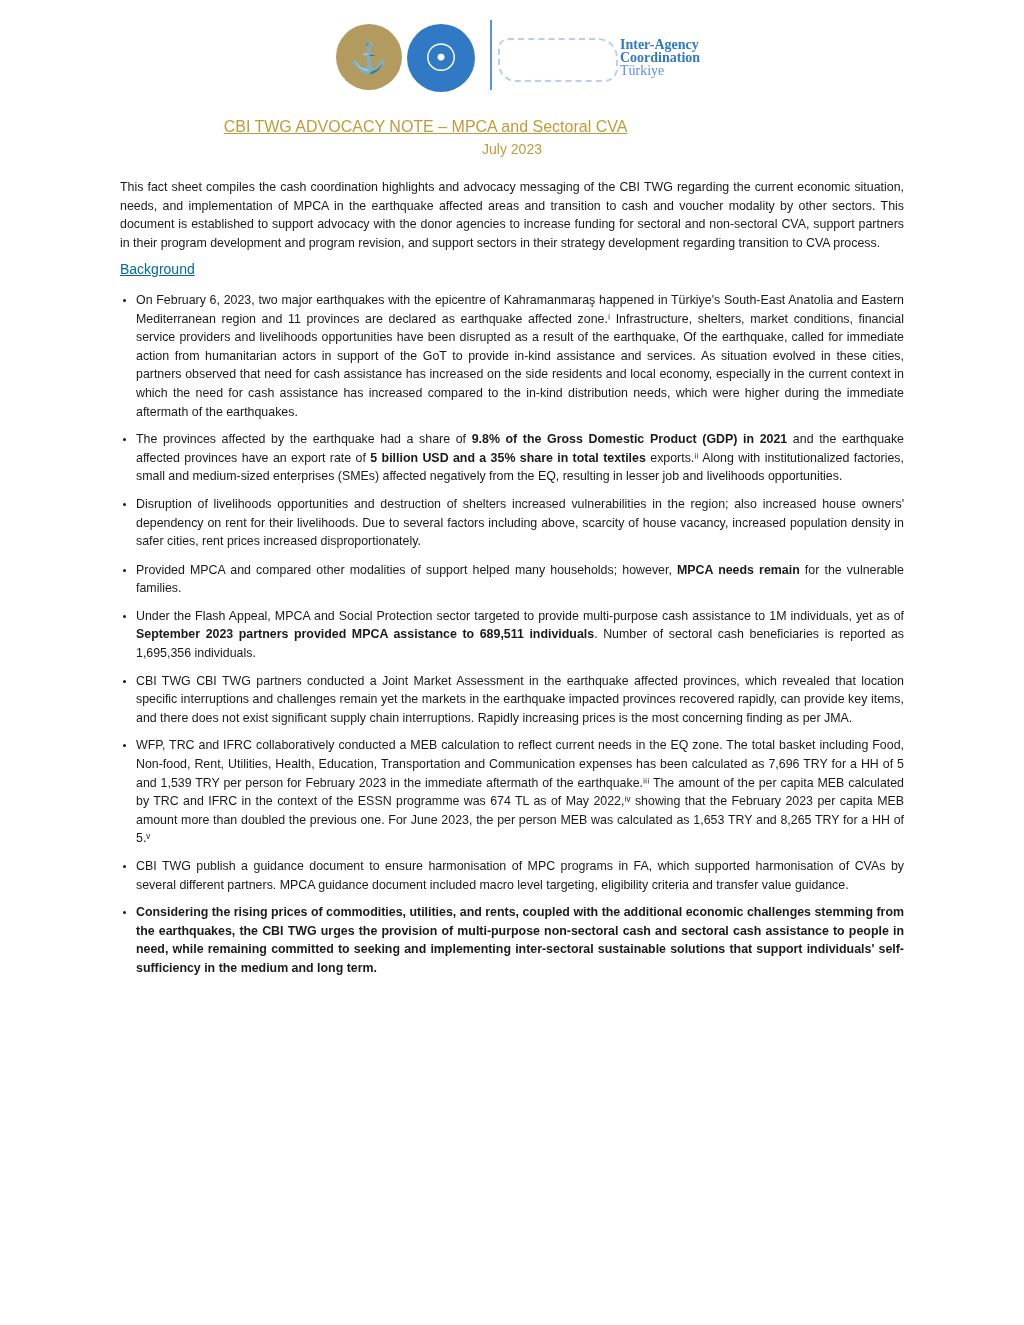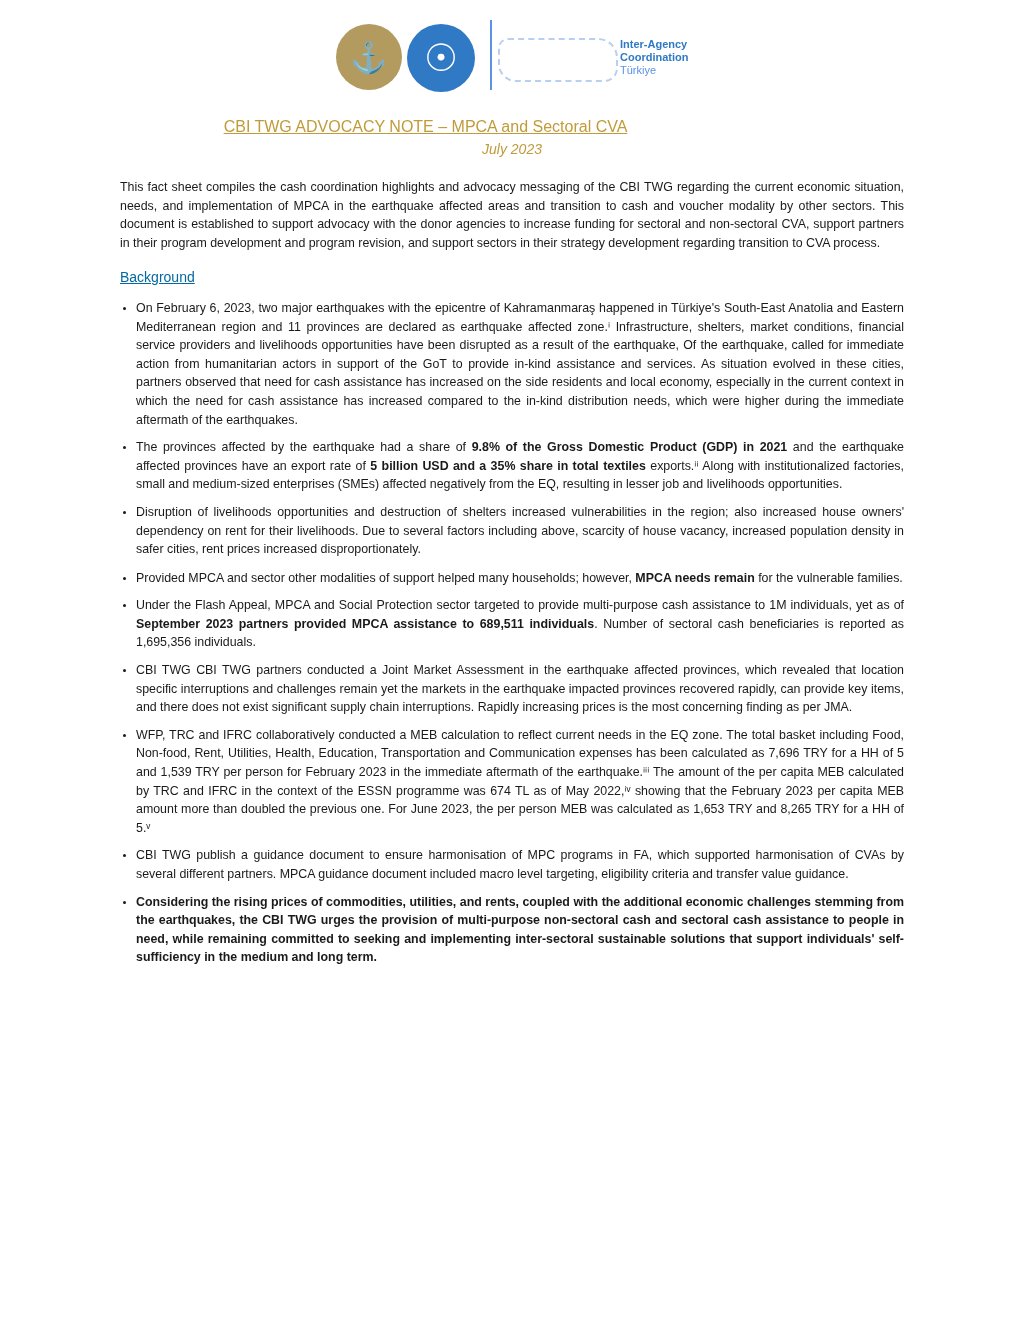--- a/index.html
+++ b/index.html
@@ -8,28 +8,28 @@
   .header { position:absolute; top:18px; left:0; width:1024px; height:78px; }
   .logo-wfp { position:absolute; left:336px; top:6px; width:66px; height:66px; border-radius:50%;
               background:#b39a5f; display:flex; align-items:center; justify-content:center; }
   .logo-wfp span { color:#fff; font-size:30px; font-weight:bold; }
   .logo-un { position:absolute; left:407px; top:6px; width:68px; height:68px; border-radius:50%;
              background:#2f79c5; display:flex; align-items:center; justify-content:center; }
   .logo-un span { color:#fff; font-size:38px; }
   .logo-divider { position:absolute; left:490px; top:2px; width:2px; height:70px; background:#5b92e5; }
   .map-outline { position:absolute; left:498px; top:20px; width:116px; height:40px;
                  border:2px dashed #b7d0ef; border-radius:10px 20px 14px 18px; }
-  .iac-text { position:absolute; left:620px; top:20px; font-size:11px; line-height:13px; color:#2f79c5; font-weight:bold; }
+  .iac-text { position:absolute; left:620px; top:20px; font-size:14px; line-height:13px; color:#2f79c5; font-weight:bold;font-family:Liberation Serif, serif; }
   .iac-text .sub { font-weight:normal; color:#5b92e5; }
   .title { position:absolute; top:118px; left:0; width:851px; text-align:center; font-size:16px;
            color:#c19b3a; text-decoration:underline; }
   .date { position:absolute; top:141px; left:0; width:1024px; text-align:center; font-size:14px;
-          font-style:italic; color:#c19b3a; }
+          color:#c19b3a; }
   .content { position:absolute; top:178px; left:120px; width:784px; font-size:12.4px; line-height:18.6px; }
-  .intro { text-align:justify; margin:0 0 16px 0; }
+  .intro { text-align:justify; margin:0 0 8px 0; }
   .section-heading { color:#0369a1; text-decoration:underline; font-size:14px; margin:0 0 12px 0; }
   ul { margin:0 0 10px 0; padding-left:16px; }
   li { text-align:justify; margin-bottom:9px; }
   li::marker { font-size:10px; }
   b { font-weight:bold; }
 </style>
 </head>
 <body>
 
 <div class="header">
@@ -55,20 +55,20 @@
   <p class="intro">This fact sheet compiles the cash coordination highlights and advocacy messaging of the CBI TWG regarding the current economic situation, needs, and implementation of MPCA in the earthquake affected areas and transition to cash and voucher modality by other sectors. This document is established to support advocacy with the donor agencies to increase funding for sectoral and non-sectoral CVA, support partners in their program development and program revision, and support sectors in their strategy development regarding transition to CVA process.</p>
 
   <div class="section-heading">Background</div>
   <ul>
     <li>On February 6, 2023, two major earthquakes with the epicentre of Kahramanmaraş happened in Türkiye's South-East Anatolia and Eastern Mediterranean region and 11 provinces are declared as earthquake affected zone.ⁱ Infrastructure, shelters, market conditions, financial service providers and livelihoods opportunities have been disrupted as a result of the earthquake, Of the earthquake, called for immediate action from humanitarian actors in support of the GoT to provide in-kind assistance and services. As situation evolved in these cities, partners observed that need for cash assistance has increased on the side residents and local economy, especially in the current context in which the need for cash assistance has increased compared to the in-kind distribution needs, which were higher during the immediate aftermath of the earthquakes.</li>
     <li><span>The provinces affected by the earthquake had a share of </span><b>9.8% of the Gross Domestic Product (GDP) in 2021</b><span> and the earthquake affected provinces have an export rate of </span><b>5 billion USD and a 35% share in total textiles</b><span> exports.ⁱⁱ Along with institutionalized factories, small and medium-sized enterprises (SMEs) affected negatively from the EQ, resulting in lesser job and livelihoods opportunities.</span></li>
     <li>Disruption of livelihoods opportunities and destruction of shelters increased vulnerabilities in the region; also increased house owners' dependency on rent for their livelihoods. Due to several factors including above, scarcity of house vacancy, increased population density in safer cities, rent prices increased disproportionately.</li>
   </ul>
 
   <ul>
-    <li><span>Provided MPCA and sector other modalities of support helped many households; however, </span><b>MPCA needs remain</b><span> for the vulnerable families.</span></li>
+    <li><span>Provided MPCA and compared other modalities of support helped many households; however, </span><b>MPCA needs remain</b><span> for the vulnerable families.</span></li>
     <li><span>Under the Flash Appeal, MPCA and Social Protection sector targeted to provide multi-purpose cash assistance to 1M individuals, yet as of </span><b>September 2023 partners provided MPCA assistance to 689,511 individuals</b><span>. Number of sectoral cash beneficiaries is reported as 1,695,356 individuals.</span></li>
     <li>CBI TWG CBI TWG partners conducted a Joint Market Assessment in the earthquake affected provinces, which revealed that location specific interruptions and challenges remain yet the markets in the earthquake impacted provinces recovered rapidly, can provide key items, and there does not exist significant supply chain interruptions. Rapidly increasing prices is the most concerning finding as per JMA.</li>
     <li>WFP, TRC and IFRC collaboratively conducted a MEB calculation to reflect current needs in the EQ zone. The total basket including Food, Non-food, Rent, Utilities, Health, Education, Transportation and Communication expenses has been calculated as 7,696 TRY for a HH of 5 and 1,539 TRY per person for February 2023 in the immediate aftermath of the earthquake.ⁱⁱⁱ The amount of the per capita MEB calculated by TRC and IFRC in the context of the ESSN programme was 674 TL as of May 2022,ⁱᵛ showing that the February 2023 per capita MEB amount more than doubled the previous one. For June 2023, the per person MEB was calculated as 1,653 TRY and 8,265 TRY for a HH of 5.ᵛ</li>
     <li>CBI TWG publish a guidance document to ensure harmonisation of MPC programs in FA, which supported harmonisation of CVAs by several different partners. MPCA guidance document included macro level targeting, eligibility criteria and transfer value guidance.</li>
     <li><b>Considering the rising prices of commodities, utilities, and rents, coupled with the additional economic challenges stemming from the earthquakes, the CBI TWG urges the provision of multi-purpose non-sectoral cash and sectoral cash assistance to people in need, while remaining committed to seeking and implementing inter-sectoral sustainable solutions that support individuals' self-sufficiency in the medium and long term.</b></li>
   </ul>
 </div>
 
 </body></html>

